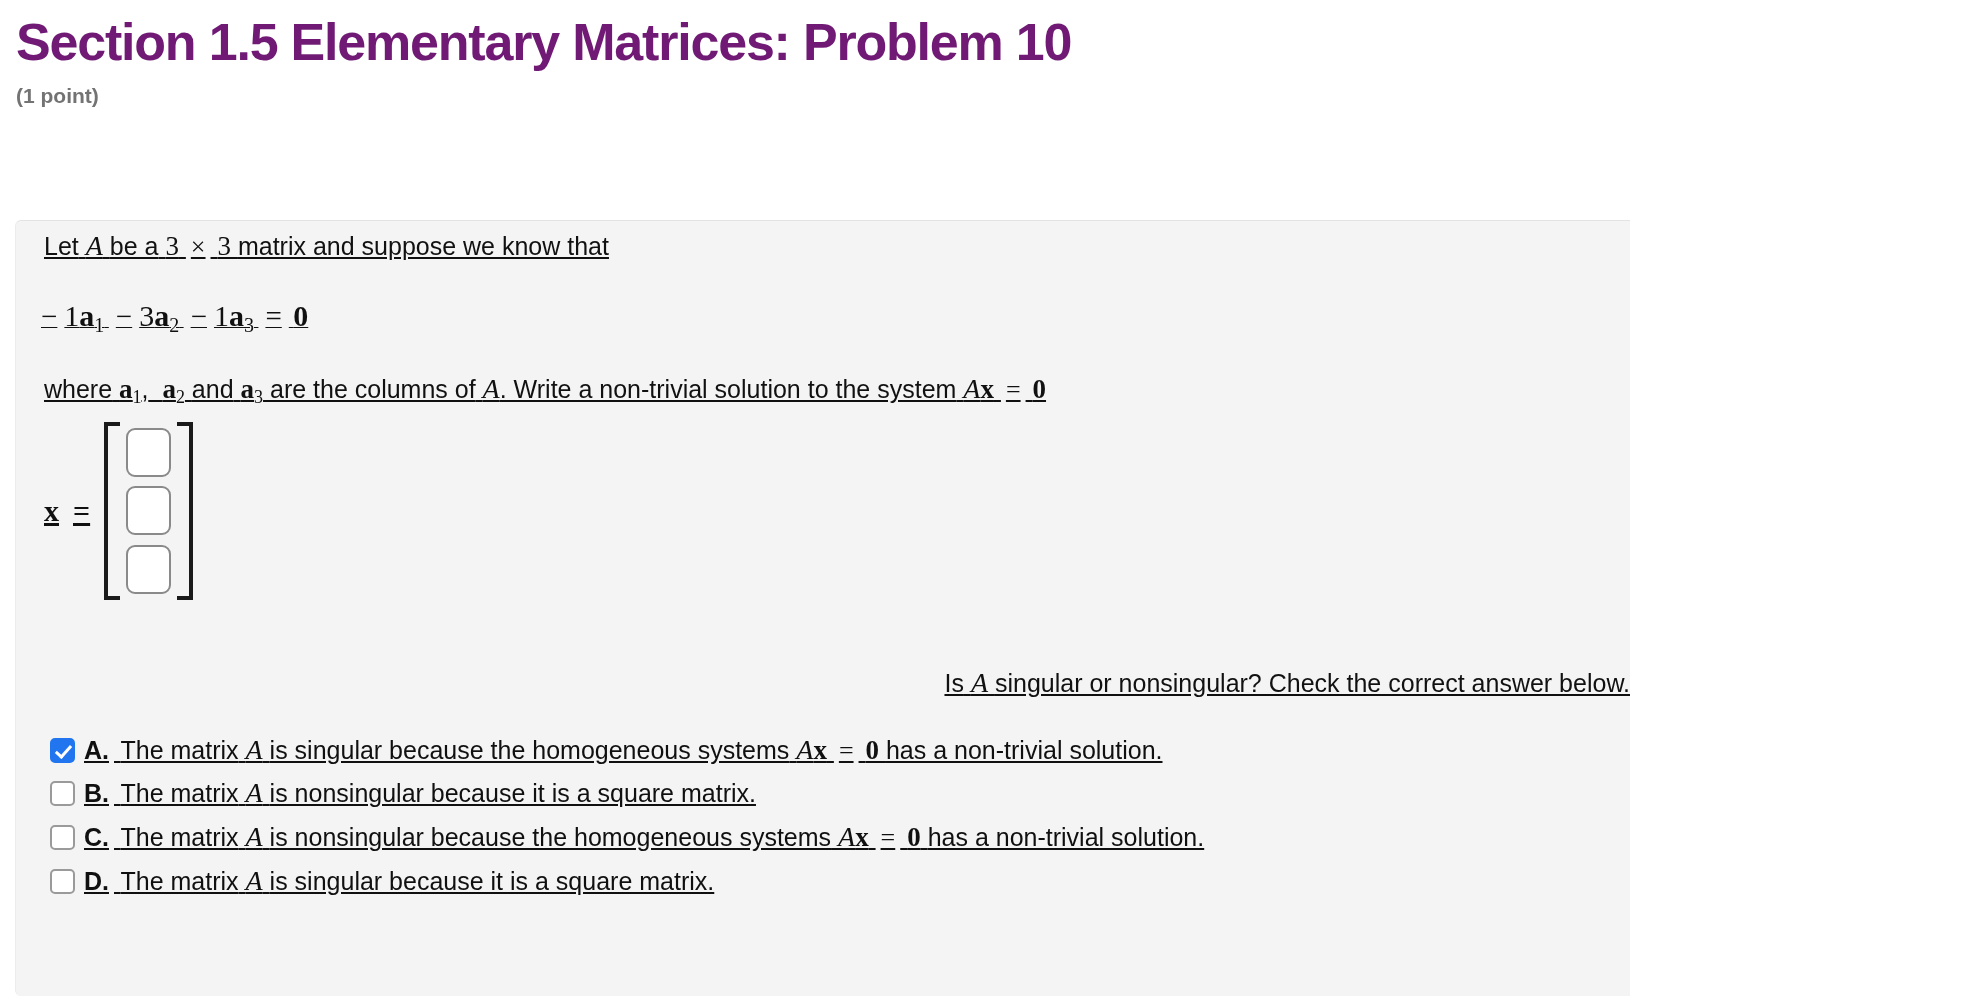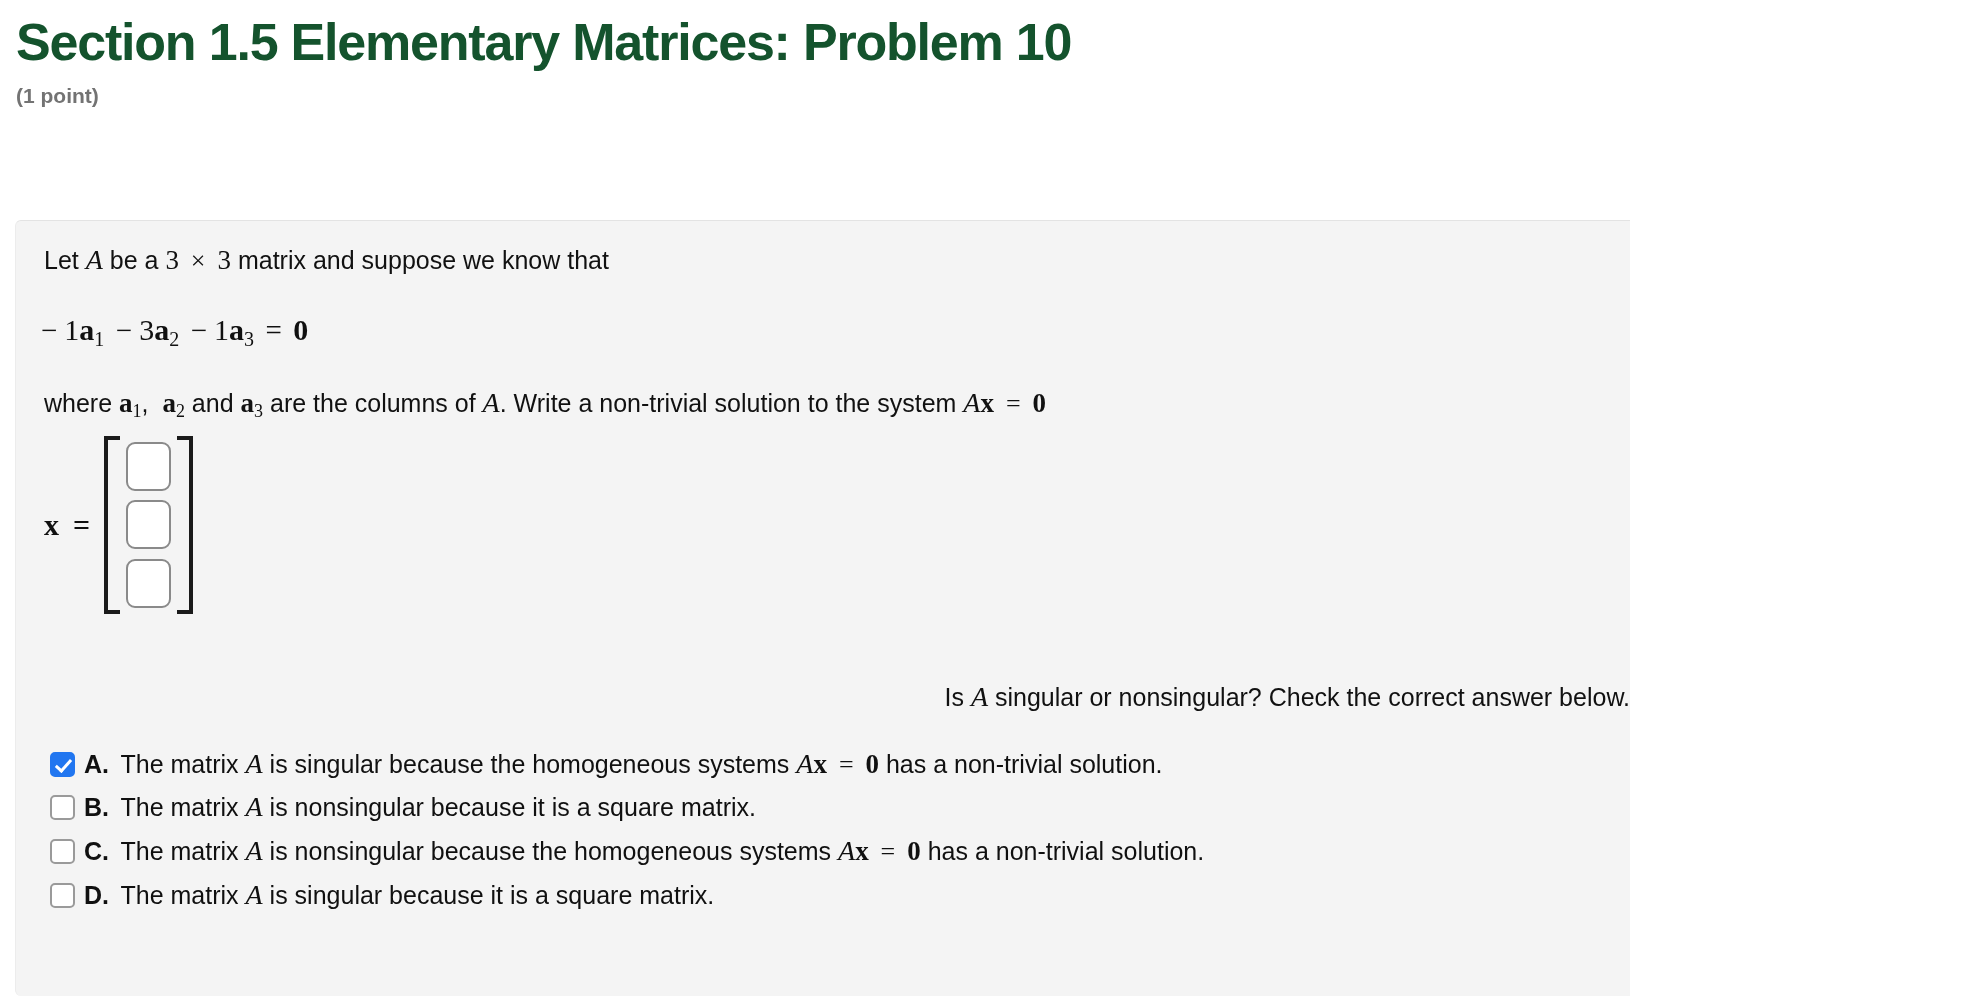--- a/index.html
+++ b/index.html
@@ -18,42 +18,43 @@
   
   .header {
     padding: 14px 0 0 16px;
   }
   .page-title {
     font-size: 52px;
     font-weight: bold;
     letter-spacing: -1.2px;
     line-height: 1.08;
     margin: 0;
-    color: #14532d;
+    color: #701a75;
   }
   .point-value {
     font-size: 21px;
     font-weight: bold;
     margin: 14px 0 0 0;
     color: #737373;
   }
 
   
   .problem-panel {
     position: absolute;
     left: 15px;
     top: 220px;
     width: 1615px;
     height: 776px;
     background: #f4f4f4;
     border-top: 1px solid #e3e3e3;
     border-left: 1px solid #ececec;
     border-top-left-radius: 6px;
     border-bottom-left-radius: 6px;
-    padding: 20px 0 0 18px;
+    padding: 6px 0 0 18px;
+    text-decoration: underline;
   }
 
   
   .mi {            
     font-family: "Liberation Serif", serif;
     font-style: italic;
     font-size: 28px;
   }
   .mn {            
     font-family: "Liberation Serif", serif;

